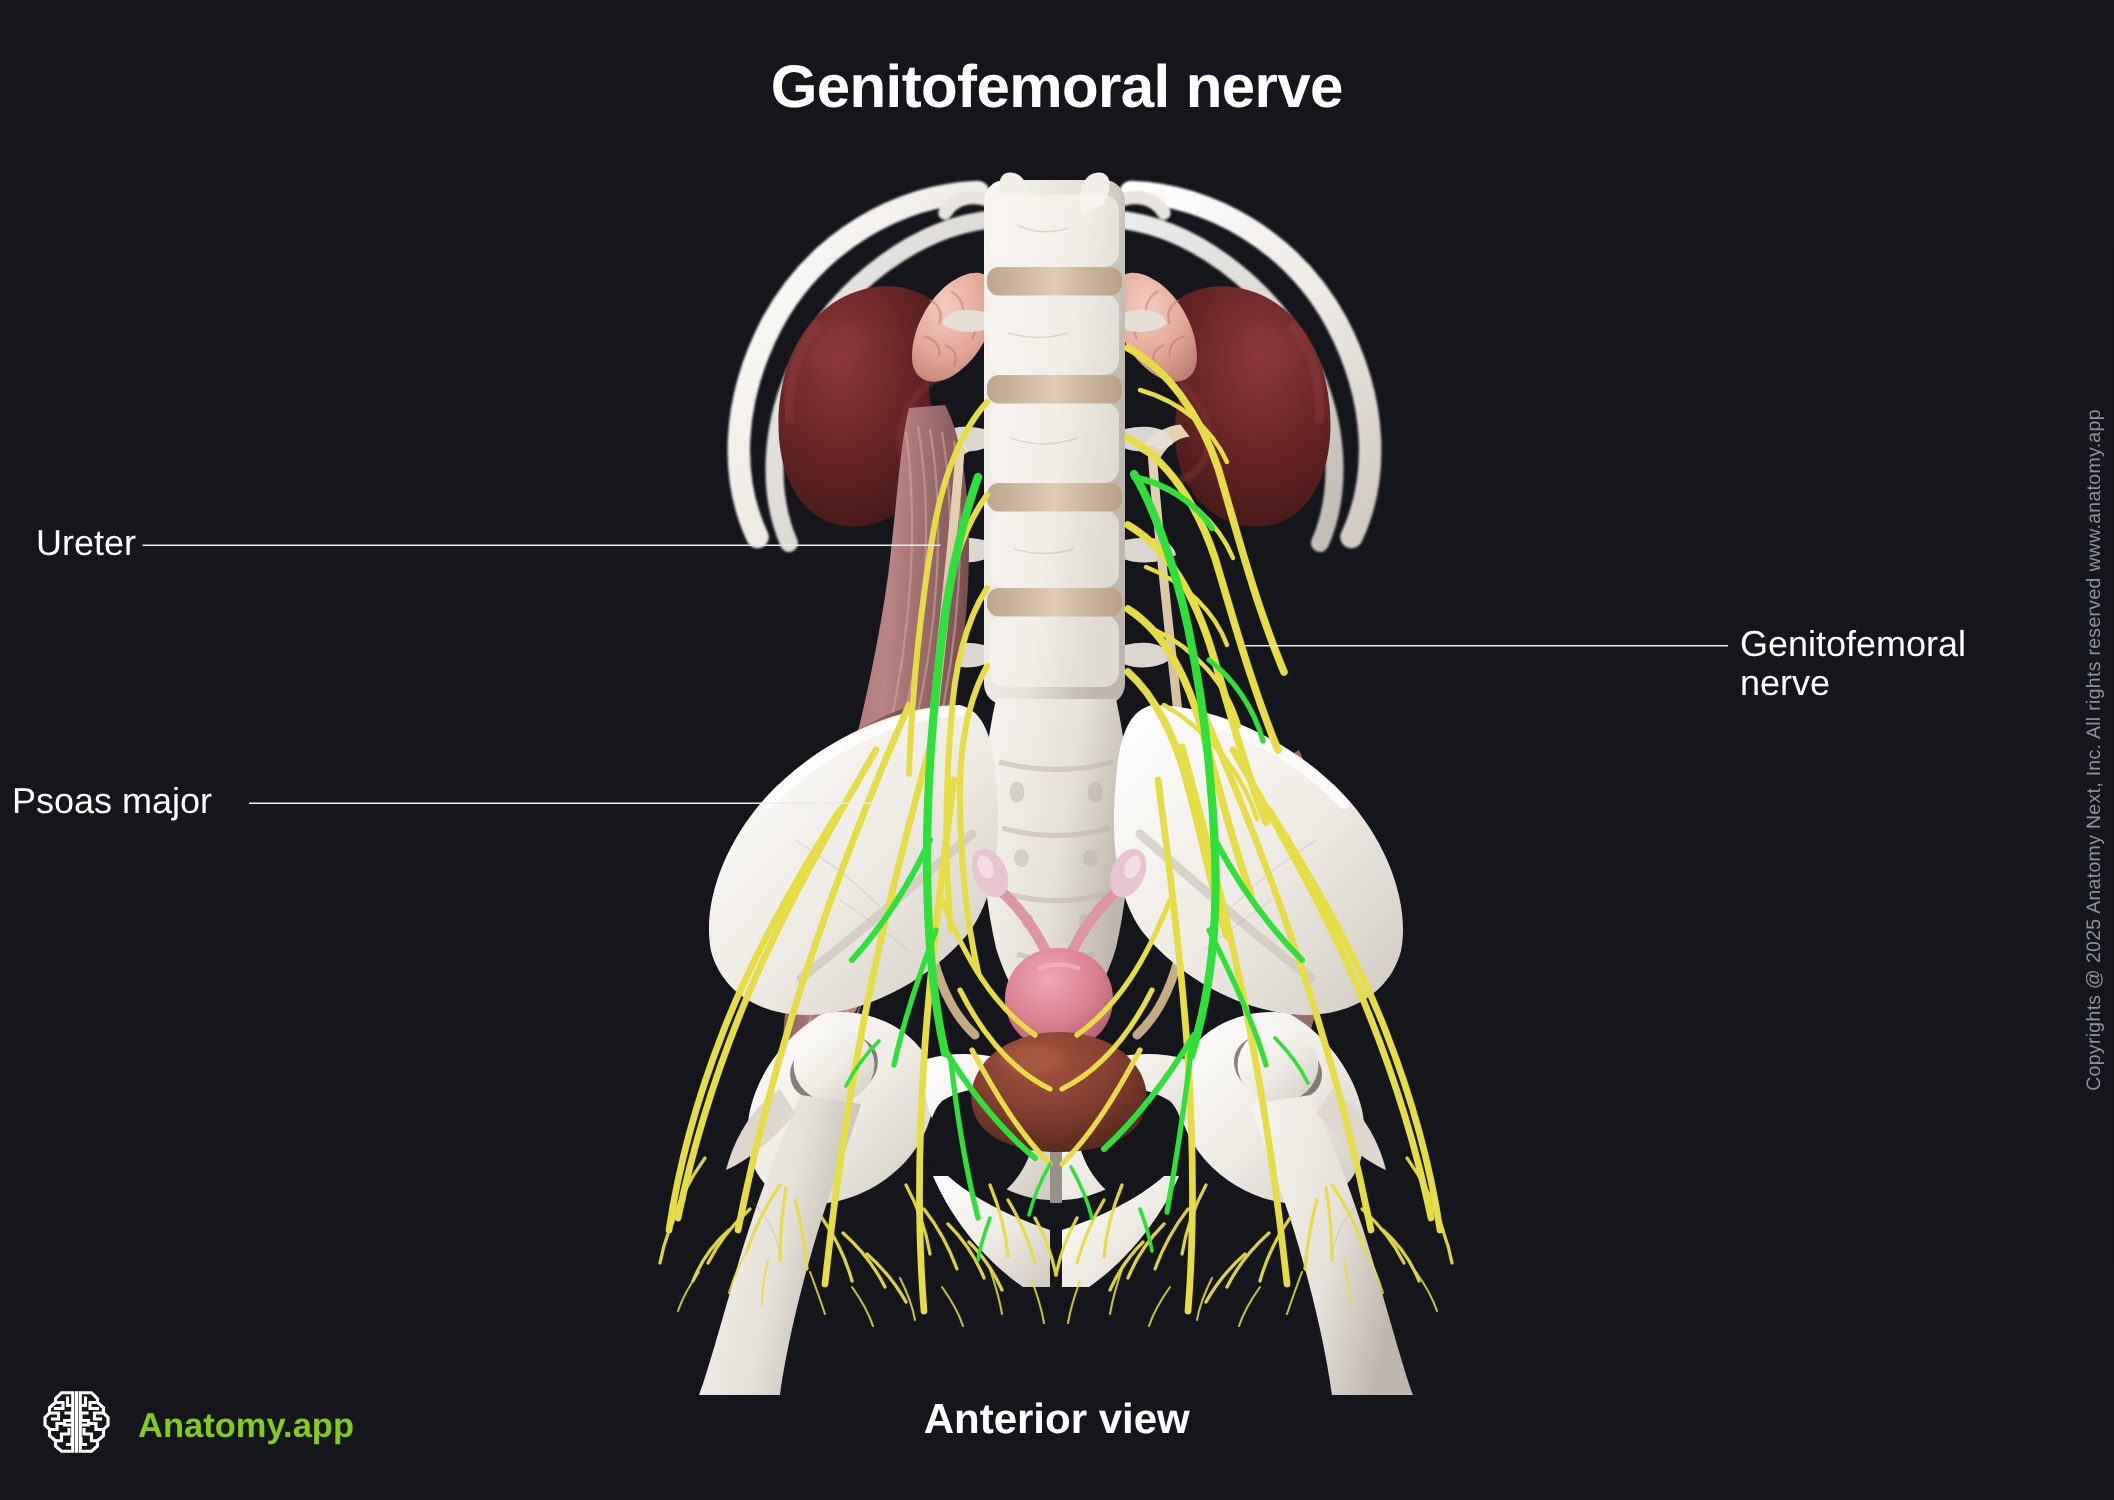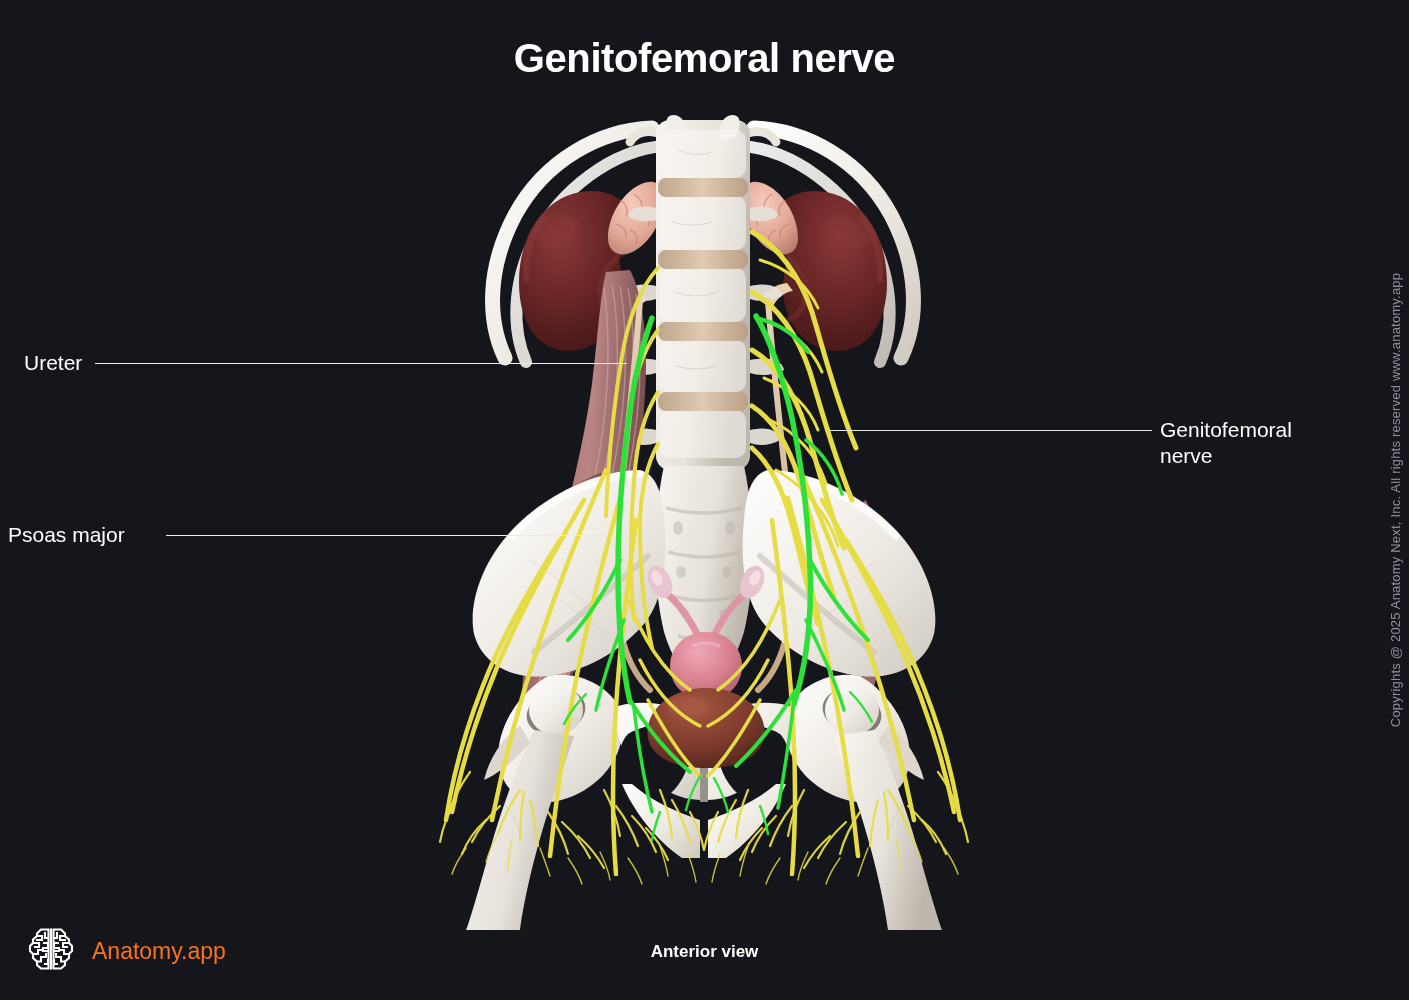--- a/index.html
+++ b/index.html
@@ -17,47 +17,47 @@
   .title {
     position:absolute; left:0; right:0; top:36px;
     text-align:center;
     font-size:40px; font-weight:700; letter-spacing:-0.4px;
     color:#ffffff;
   }
 
   
   .label {
     position:absolute;
-    font-size:21px; font-weight:400;
+    font-size:24px; font-weight:400;
     color:#ffffff; white-space:nowrap;
     line-height:26px;
   }
   .label.right { white-space:normal; width:190px; }
 
   .leader { position:absolute; background:#e9eaee; height:1px; }
 
   
   .caption {
     position:absolute; left:0; right:0; bottom:38px;
     text-align:center; color:#ffffff;
-    font-size:17px; font-weight:700;
+    font-size:28px; font-weight:700;
   }
 
   
   .copyright {
     position:absolute; right:6px; top:50%;
     transform:translateY(-50%) rotate(180deg);
     writing-mode:vertical-rl;
     font-size:13px; color:#8d919c; letter-spacing:0.2px;
     white-space:nowrap;
   }
 
   
   .logo { position:absolute; left:26px; bottom:22px; display:flex; align-items:center; gap:16px; }
-  .logo-text { font-size:23px; color:#f97316; font-weight:400; }
+  .logo-text { font-size:23px; color:#84cc16; font-weight:700; }
 
   
   .stage { position:absolute; left:0; top:0; width:1409px; height:1000px; }
   .stage svg { display:block; }
 </style>
 </head>
 <body style="background: rgb(20, 22, 28);">
 
 <div id="page" style="background: rgb(20, 22, 28);">
 

